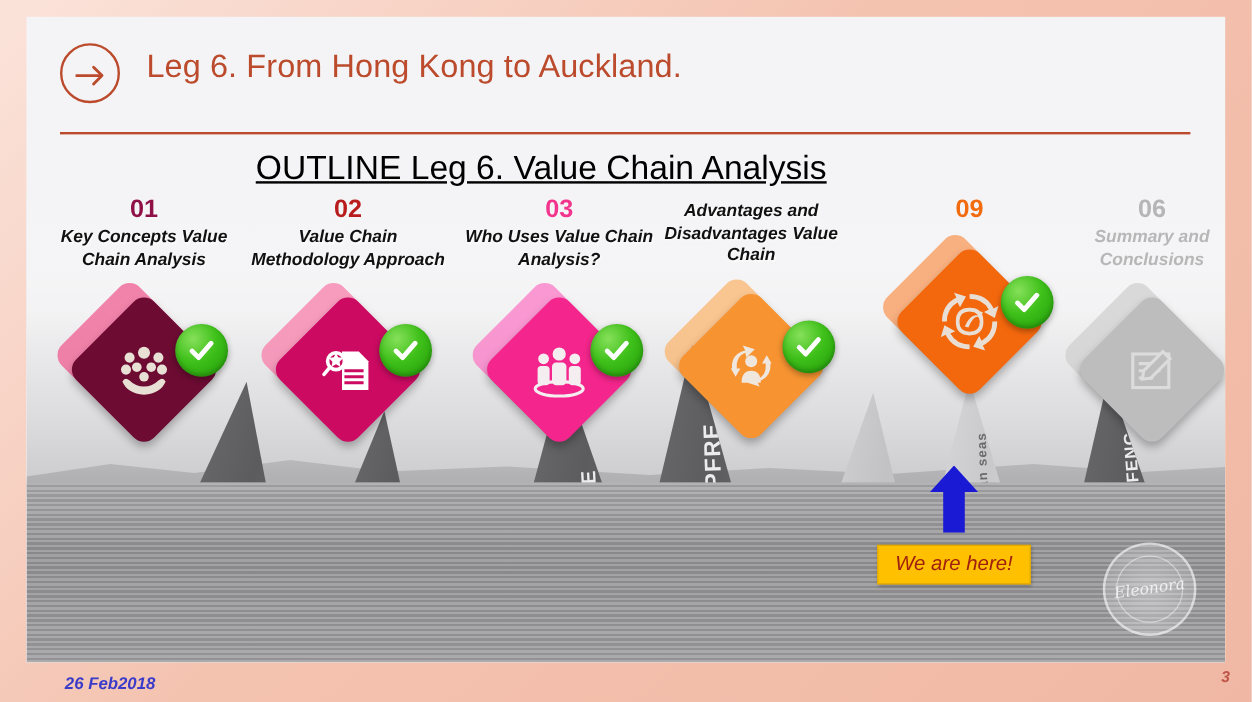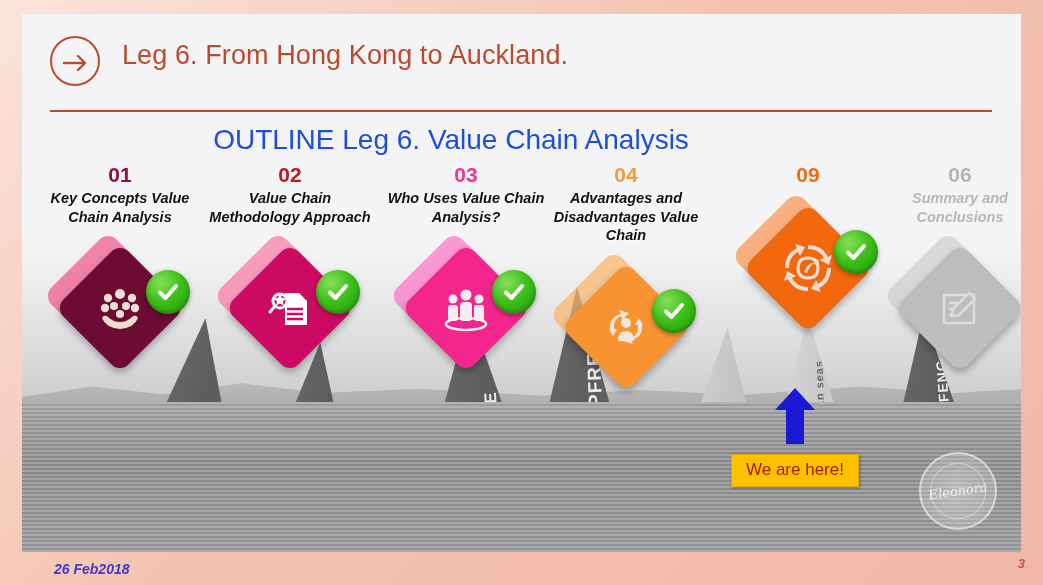--- a/index.html
+++ b/index.html
@@ -28,21 +28,21 @@
   .arrow-badge svg{position:absolute;left:9px;top:12px;}
   .header-title{
     position:absolute;left:72px;top:8px;
     font-size:27px;color:#bb4b2c;letter-spacing:.1px;white-space:nowrap;
   }
   .header-rule{
     position:absolute;left:28px;top:96px;width:942px;height:2px;background:#bb4b2c;
   }
   .outline-title{
     position:absolute;left:0;top:110px;width:858px;text-align:center;
-    font-size:28px;color:#1d4ed8;
+    font-size:28px;color:#000000;text-decoration:underline;
   }
 
   
   .photo{
     position:absolute;left:0;top:150px;width:999px;height:388px;overflow:hidden;
     background:#e9e9ea;
   }
   .photo .sea{
     position:absolute;left:0;bottom:0;width:100%;height:150px;
     background:
@@ -127,20 +127,21 @@
   }
 
   
   .here-arrow{position:absolute;left:752px;top:374px;width:42px;height:56px;}
   .callout{
     position:absolute;left:709px;top:440px;
     background:#ffc000;border:1px solid #e0a800;
     padding:5px 14px 6px;
     font-size:17px;color:#a02010;white-space:nowrap;
     box-shadow:1px 1px 3px rgba(0,0,0,.3);
+    font-style:italic;
   }
 
   
   .footer-date{
     position:absolute;left:54px;bottom:8px;
     font-size:14px;font-style:italic;color:#3b3bc9;font-weight:bold;
   }
   .footer-center{
     position:absolute;left:0;bottom:5px;width:1043px;text-align:center;
     font-size:9.5px;font-style:italic;color:#7a2b22;line-height:12.5px;
@@ -339,21 +340,20 @@
           </div>
           <div class="check">
             <svg width="26" height="26" viewBox="0 0 26 26">
                 <path d="M5 13.5 L10.5 19 L21 7" stroke="#fff" stroke-width="4" fill="none" stroke-linecap="round" stroke-linejoin="round"></path>
               </svg>
           </div>
         </div>
       </div>
 
       <div class="step" style="left:520px;">
-        <div class="step-num" style="color:#f59b3c;">04</div>
         <div class="step-label">Advantages and Disadvantages Value Chain</div>
         <div class="dia-wrap">
           <div class="dia back" style="background:#fbb36a;"></div>
           <div class="dia front" style="background:#f79431;"></div>
           <div class="dia-icon">
             <svg width="58" height="52" viewBox="0 0 58 52">
               <g fill="#efe6dd">
                 <circle cx="29" cy="22" r="5"></circle>
                 <path d="M21 40 q0 -10 8 -10 q8 0 8 10 z"></path>
                 <path d="M13 28 q-1 -12 11 -15 l-2 -4 10 3 -7 7 -1 -4 q-8 3 -7 13 l3 0 -4 7 -4 -7 z"></path>

